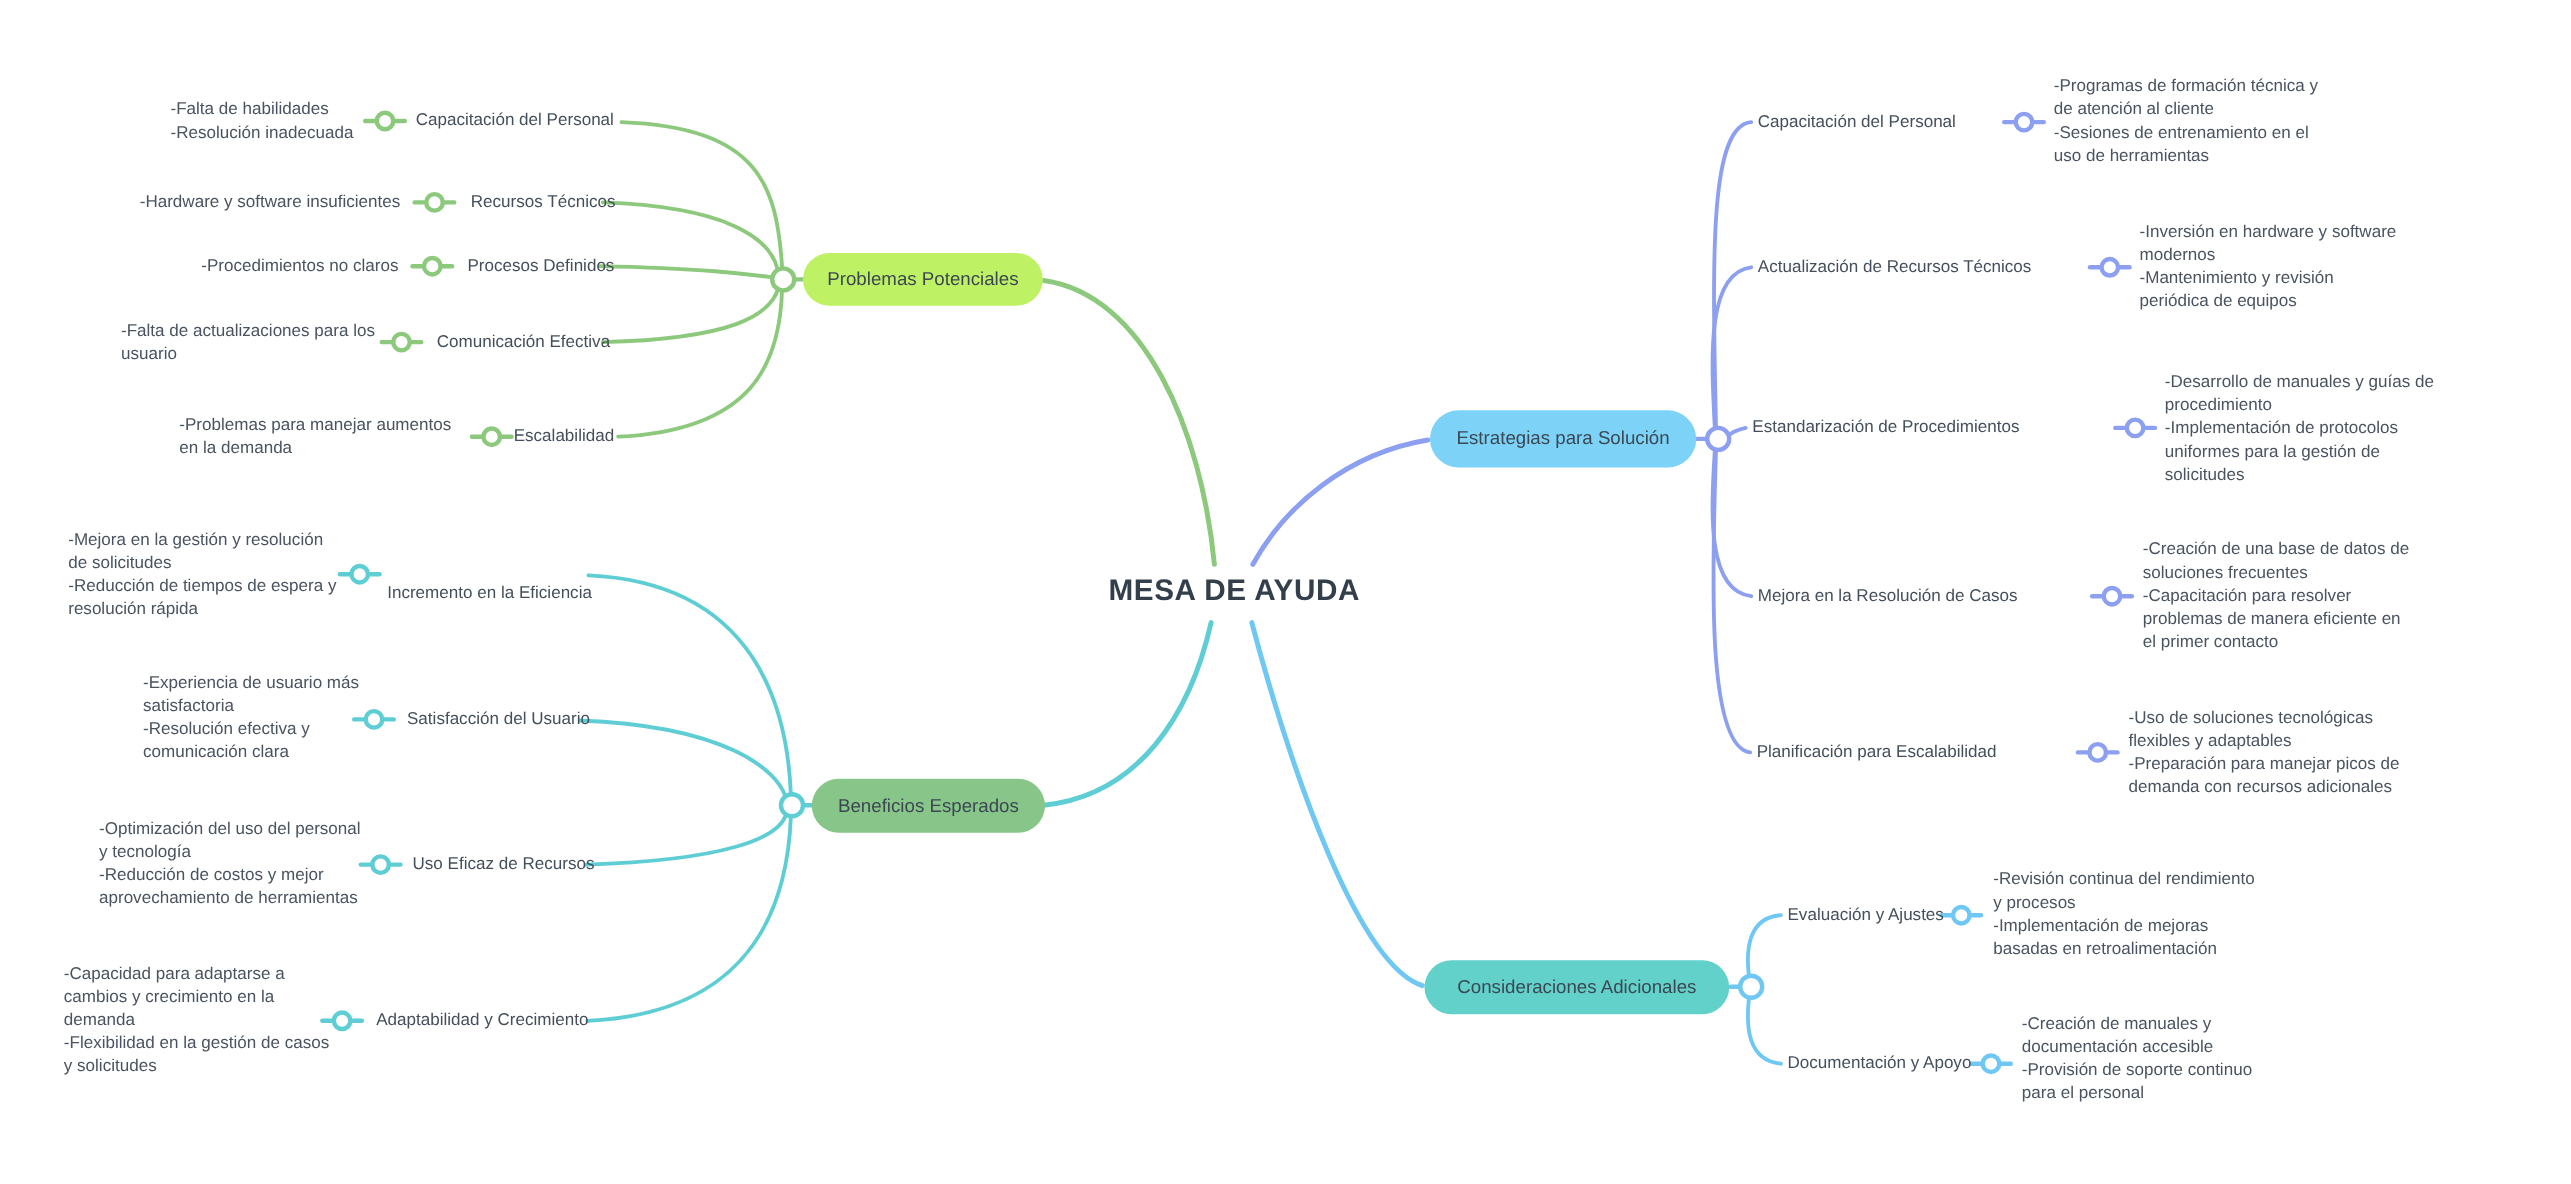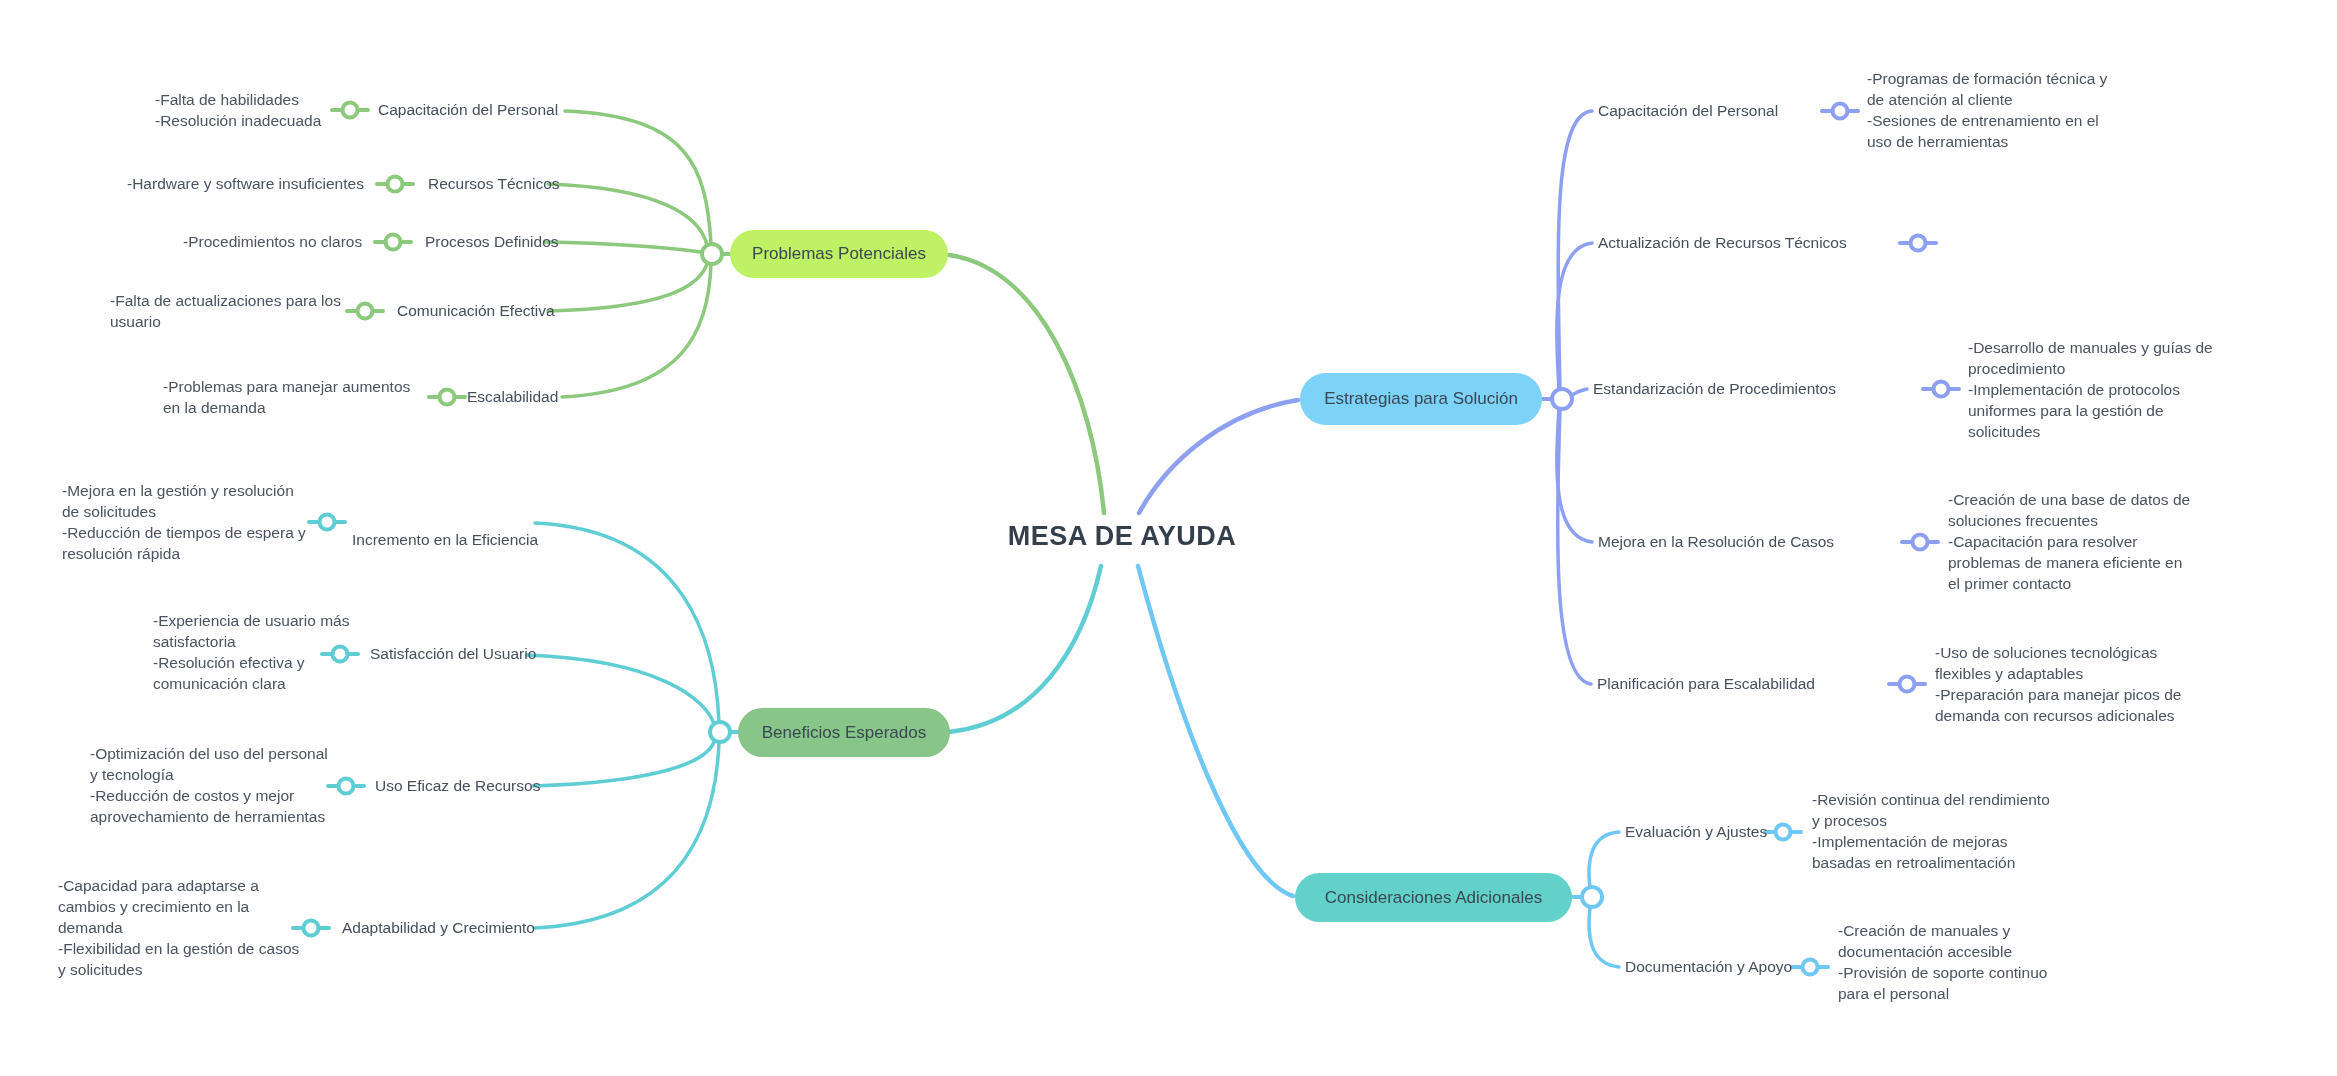--- a/index.html
+++ b/index.html
@@ -139,21 +139,21 @@
 
   <div class="label" style="left:352px; top:489px;margin-top:40px;">Incremento en la Eficiencia</div>
   <div class="label" style="left:370px; top:643px;">Satisfacción del Usuario</div>
   <div class="label" style="left:375px; top:775px;">Uso Eficaz de Recursos</div>
   <div class="label" style="left:342px; top:917px;">Adaptabilidad y Crecimiento</div>
 
   <div class="note" style="left:62px;  top:480px;">-Mejora en la gestión y resolución
 de solicitudes
 -Reducción de tiempos de espera y
 resolución rápida</div>
-  <div class="note" style="left:130px; top:610px;margin-left:23px;">-Experiencia de usuario más
+  <div class="note" style="left:130px; top:610px;">-Experiencia de usuario más
 satisfactoria
 -Resolución efectiva y
 comunicación clara</div>
   <div class="note" style="left:90px;  top:743px;">-Optimización del uso del personal
 y tecnología
 -Reducción de costos y mejor
 aprovechamiento de herramientas</div>
   <div class="note" style="left:58px;  top:875px;">-Capacidad para adaptarse a
 cambios y crecimiento en la
 demanda
@@ -163,20 +163,24 @@
   <div class="label" style="left:1598px; top:100px;">Capacitación del Personal</div>
   <div class="label" style="left:1598px; top:232px;">Actualización de Recursos Técnicos</div>
   <div class="label" style="left:1593px; top:378px;">Estandarización de Procedimientos</div>
   <div class="label" style="left:1598px; top:531px;text-align:center;">Mejora en la Resolución de Casos</div>
   <div class="label" style="left:1597px; top:673px;">Planificación para Escalabilidad</div>
 
   <div class="note" style="left:1867px; top:68px;">-Programas de formación técnica y
 de atención al cliente
 -Sesiones de entrenamiento en el
 uso de herramientas</div>
+  <div class="note" style="left:1945px; top:200px;">-Inversión en hardware y software
+modernos
+-Mantenimiento y revisión
+periódica de equipos</div>
   <div class="note" style="left:1968px; top:337px;">-Desarrollo de manuales y guías de
 procedimiento
 -Implementación de protocolos
 uniformes para la gestión de
 solicitudes</div>
   <div class="note" style="left:1948px; top:489px;">-Creación de una base de datos de
 soluciones frecuentes
 -Capacitación para resolver
 problemas de manera eficiente en
 el primer contacto</div>

